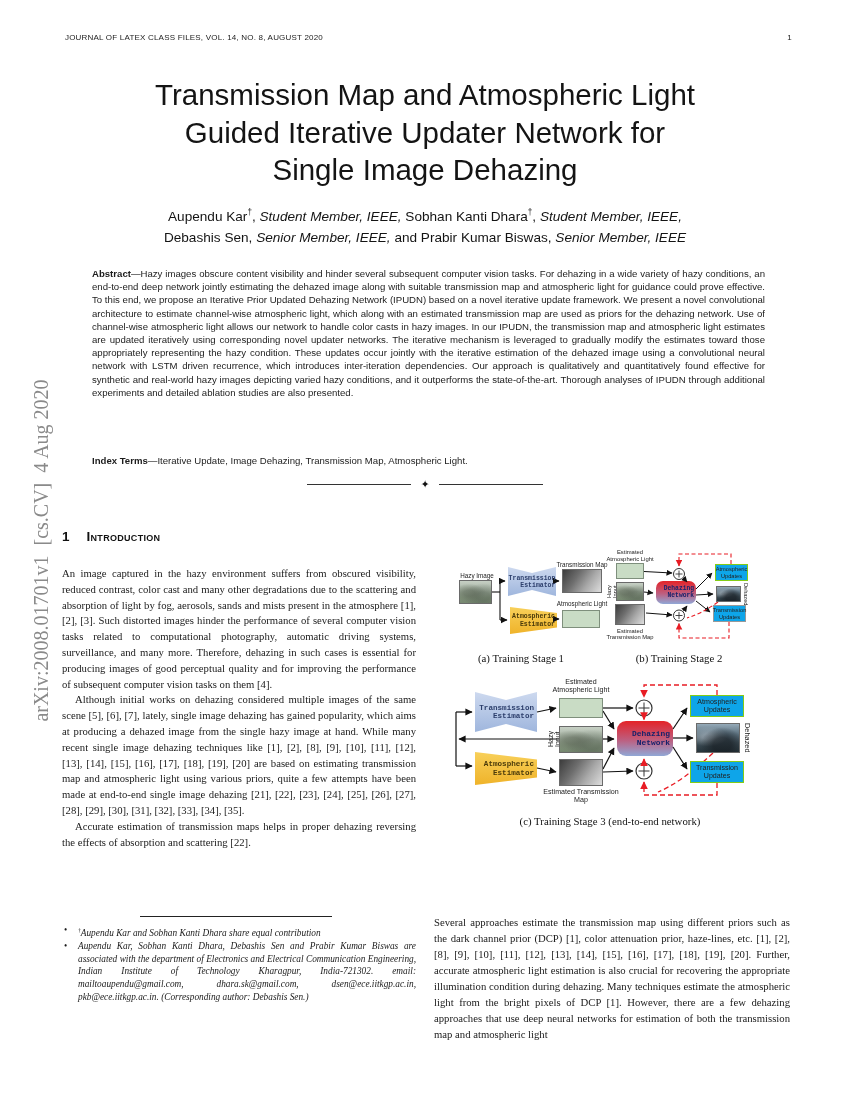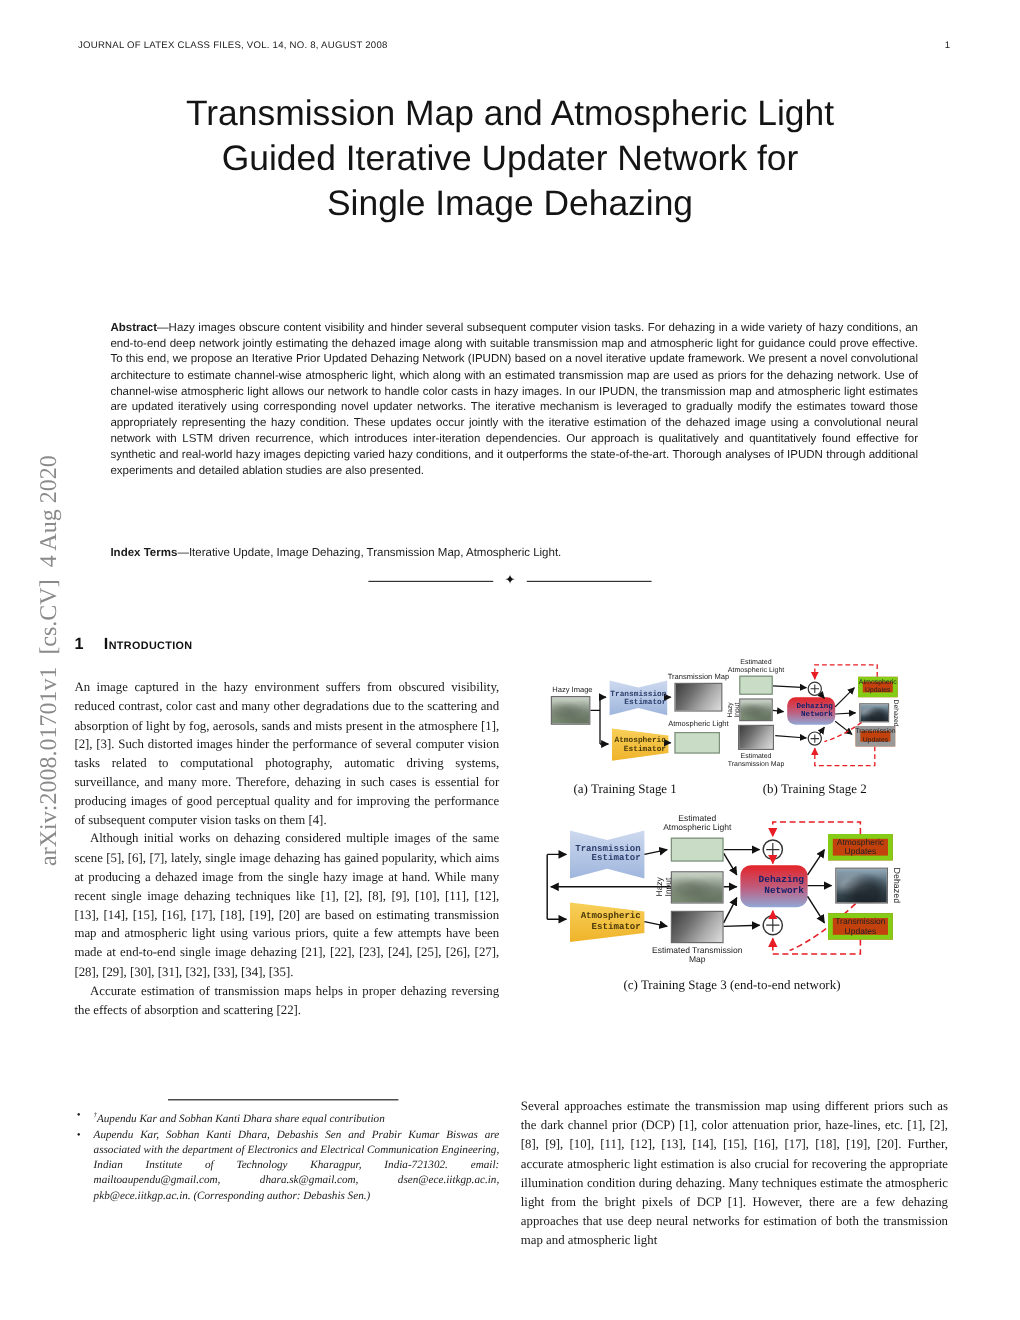--- a/index.html
+++ b/index.html
@@ -54,46 +54,48 @@
   .img.hazy{background:linear-gradient(180deg,#c6cfc4 0%,#a9b6a6 40%,#86977f 75%,#75876f 100%);}
   .img.hazy:after{content:"";position:absolute;inset:0;
         background:radial-gradient(ellipse at 30% 55%,rgba(90,100,85,.55) 0 18%,transparent 55%),
                    radial-gradient(ellipse at 75% 70%,rgba(70,80,70,.4) 0 20%,transparent 60%);}
   .img.tmap{background:linear-gradient(125deg,#3c3c3c 0%,#6e6e6e 35%,#a8a8a8 65%,#dedede 100%);}
   .img.dhz{background:linear-gradient(180deg,#95aab8 0%,#5d7280 35%,#3c4c55 68%,#26333a 100%);}
   .img.dhz:after{content:"";position:absolute;inset:0;
         background:radial-gradient(ellipse at 60% 75%,rgba(20,25,30,.6) 0 25%,transparent 60%),
                    radial-gradient(ellipse at 25% 45%,rgba(220,225,230,.35) 0 12%,transparent 45%);}
   .gbox{position:absolute;background:#c9dcc5;border:1px solid #7e8f7c;box-sizing:border-box;}
-  .ubox{position:absolute;background:#c2410c;border:4px solid #84cc16;box-sizing:border-box;
+  .ubox{position:absolute;background:#0ea5e9;border:1px solid #84cc16;box-sizing:border-box;
         font-family:"Liberation Sans",sans-serif;text-align:center;display:flex;align-items:center;justify-content:center;line-height:1.15;color:#222;}
   .vlabel{position:absolute;font-family:"Liberation Sans",sans-serif;color:#222;
           writing-mode:vertical-rl;text-align:center;display:flex;align-items:center;justify-content:center;}
   .vlabel.up{transform:rotate(180deg);}
   .scap{position:absolute;width:100%;text-align:center;font-family:"Liberation Serif",serif;font-size:10.8px;color:#111;}
 </style>
 </head>
 <body>
 
 <div class="page">
 
   <div class="hdr">
-    <span>JOURNAL OF LATEX CLASS FILES, VOL. 14, NO. 8, AUGUST 2008</span>
+    <span>JOURNAL OF LATEX CLASS FILES, VOL. 14, NO. 8, AUGUST 2020</span>
     <span>1</span>
   </div>
 
   <div class="arxiv">arXiv:2008.01701v1  [cs.CV]  4 Aug 2020</div>
 
   <div class="title">
     <div>Transmission Map and Atmospheric Light</div>
     <div>Guided Iterative Updater Network for</div>
     <div>Single Image Dehazing</div>
   </div>
 
   <div class="authors">
+    <div><span>Aupendu Kar</span><span class="sup">†</span><span>, </span><span class="it">Student Member, IEEE,</span><span> Sobhan Kanti Dhara</span><span class="sup">†</span><span>, </span><span class="it">Student Member, IEEE,</span></div>
+    <div><span>Debashis Sen, </span><span class="it">Senior Member, IEEE,</span><span> and Prabir Kumar Biswas, </span><span class="it">Senior Member, IEEE</span></div>
   </div>
 
   <div class="abs"><b>Abstract</b><span>—Hazy images obscure content visibility and hinder several subsequent computer vision tasks. For dehazing in a wide variety of hazy conditions, an end-to-end deep network jointly estimating the dehazed image along with suitable transmission map and atmospheric light for guidance could prove effective. To this end, we propose an Iterative Prior Updated Dehazing Network (IPUDN) based on a novel iterative update framework. We present a novel convolutional architecture to estimate channel-wise atmospheric light, which along with an estimated transmission map are used as priors for the dehazing network. Use of channel-wise atmospheric light allows our network to handle color casts in hazy images. In our IPUDN, the transmission map and atmospheric light estimates are updated iteratively using corresponding novel updater networks. The iterative mechanism is leveraged to gradually modify the estimates toward those appropriately representing the hazy condition. These updates occur jointly with the iterative estimation of the dehazed image using a convolutional neural network with LSTM driven recurrence, which introduces inter-iteration dependencies. Our approach is qualitatively and quantitatively found effective for synthetic and real-world hazy images depicting varied hazy conditions, and it outperforms the state-of-the-art. Thorough analyses of IPUDN through additional experiments and detailed ablation studies are also presented.</span></div>
 
   <div class="idx"><b>Index Terms</b><span>—Iterative Update, Image Dehazing, Transmission Map, Atmospheric Light.</span></div>
 
   <div class="sep">
     <span class="ln"></span>
     <span class="di">✦</span>
     <span class="ln"></span>

